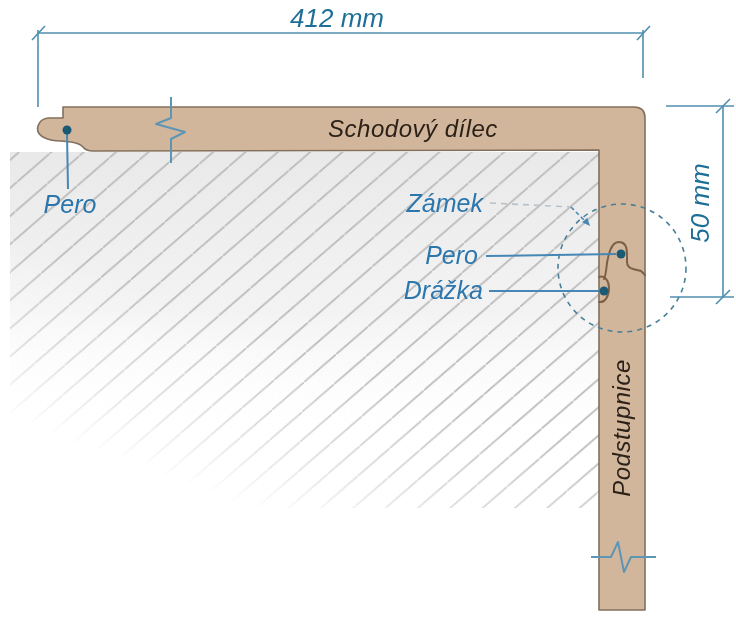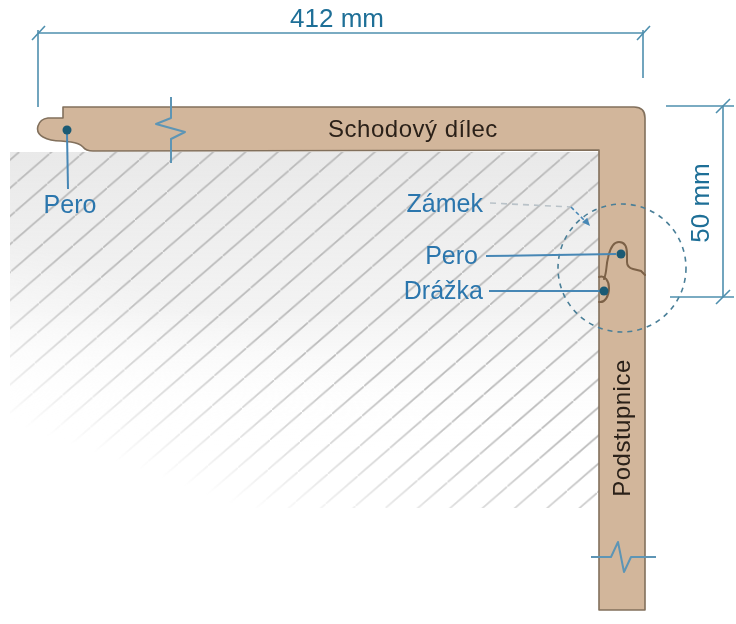--- a/index.html
+++ b/index.html
@@ -9,20 +9,21 @@
     width: 736px;
     height: 624px;
     overflow: hidden;
     font-family: "Liberation Sans", sans-serif;
   }
   .stage {
     position: relative;
     width: 736px;
     height: 457px;
     background: #ffffff;
+    font-style: italic;
   }
   svg { display: block; }
   text {
     font-family: "Liberation Sans", sans-serif;
   }
   .dim-text {
     fill: #1e6f97;
     font-size: 26px;
   }
   .label-blue {

